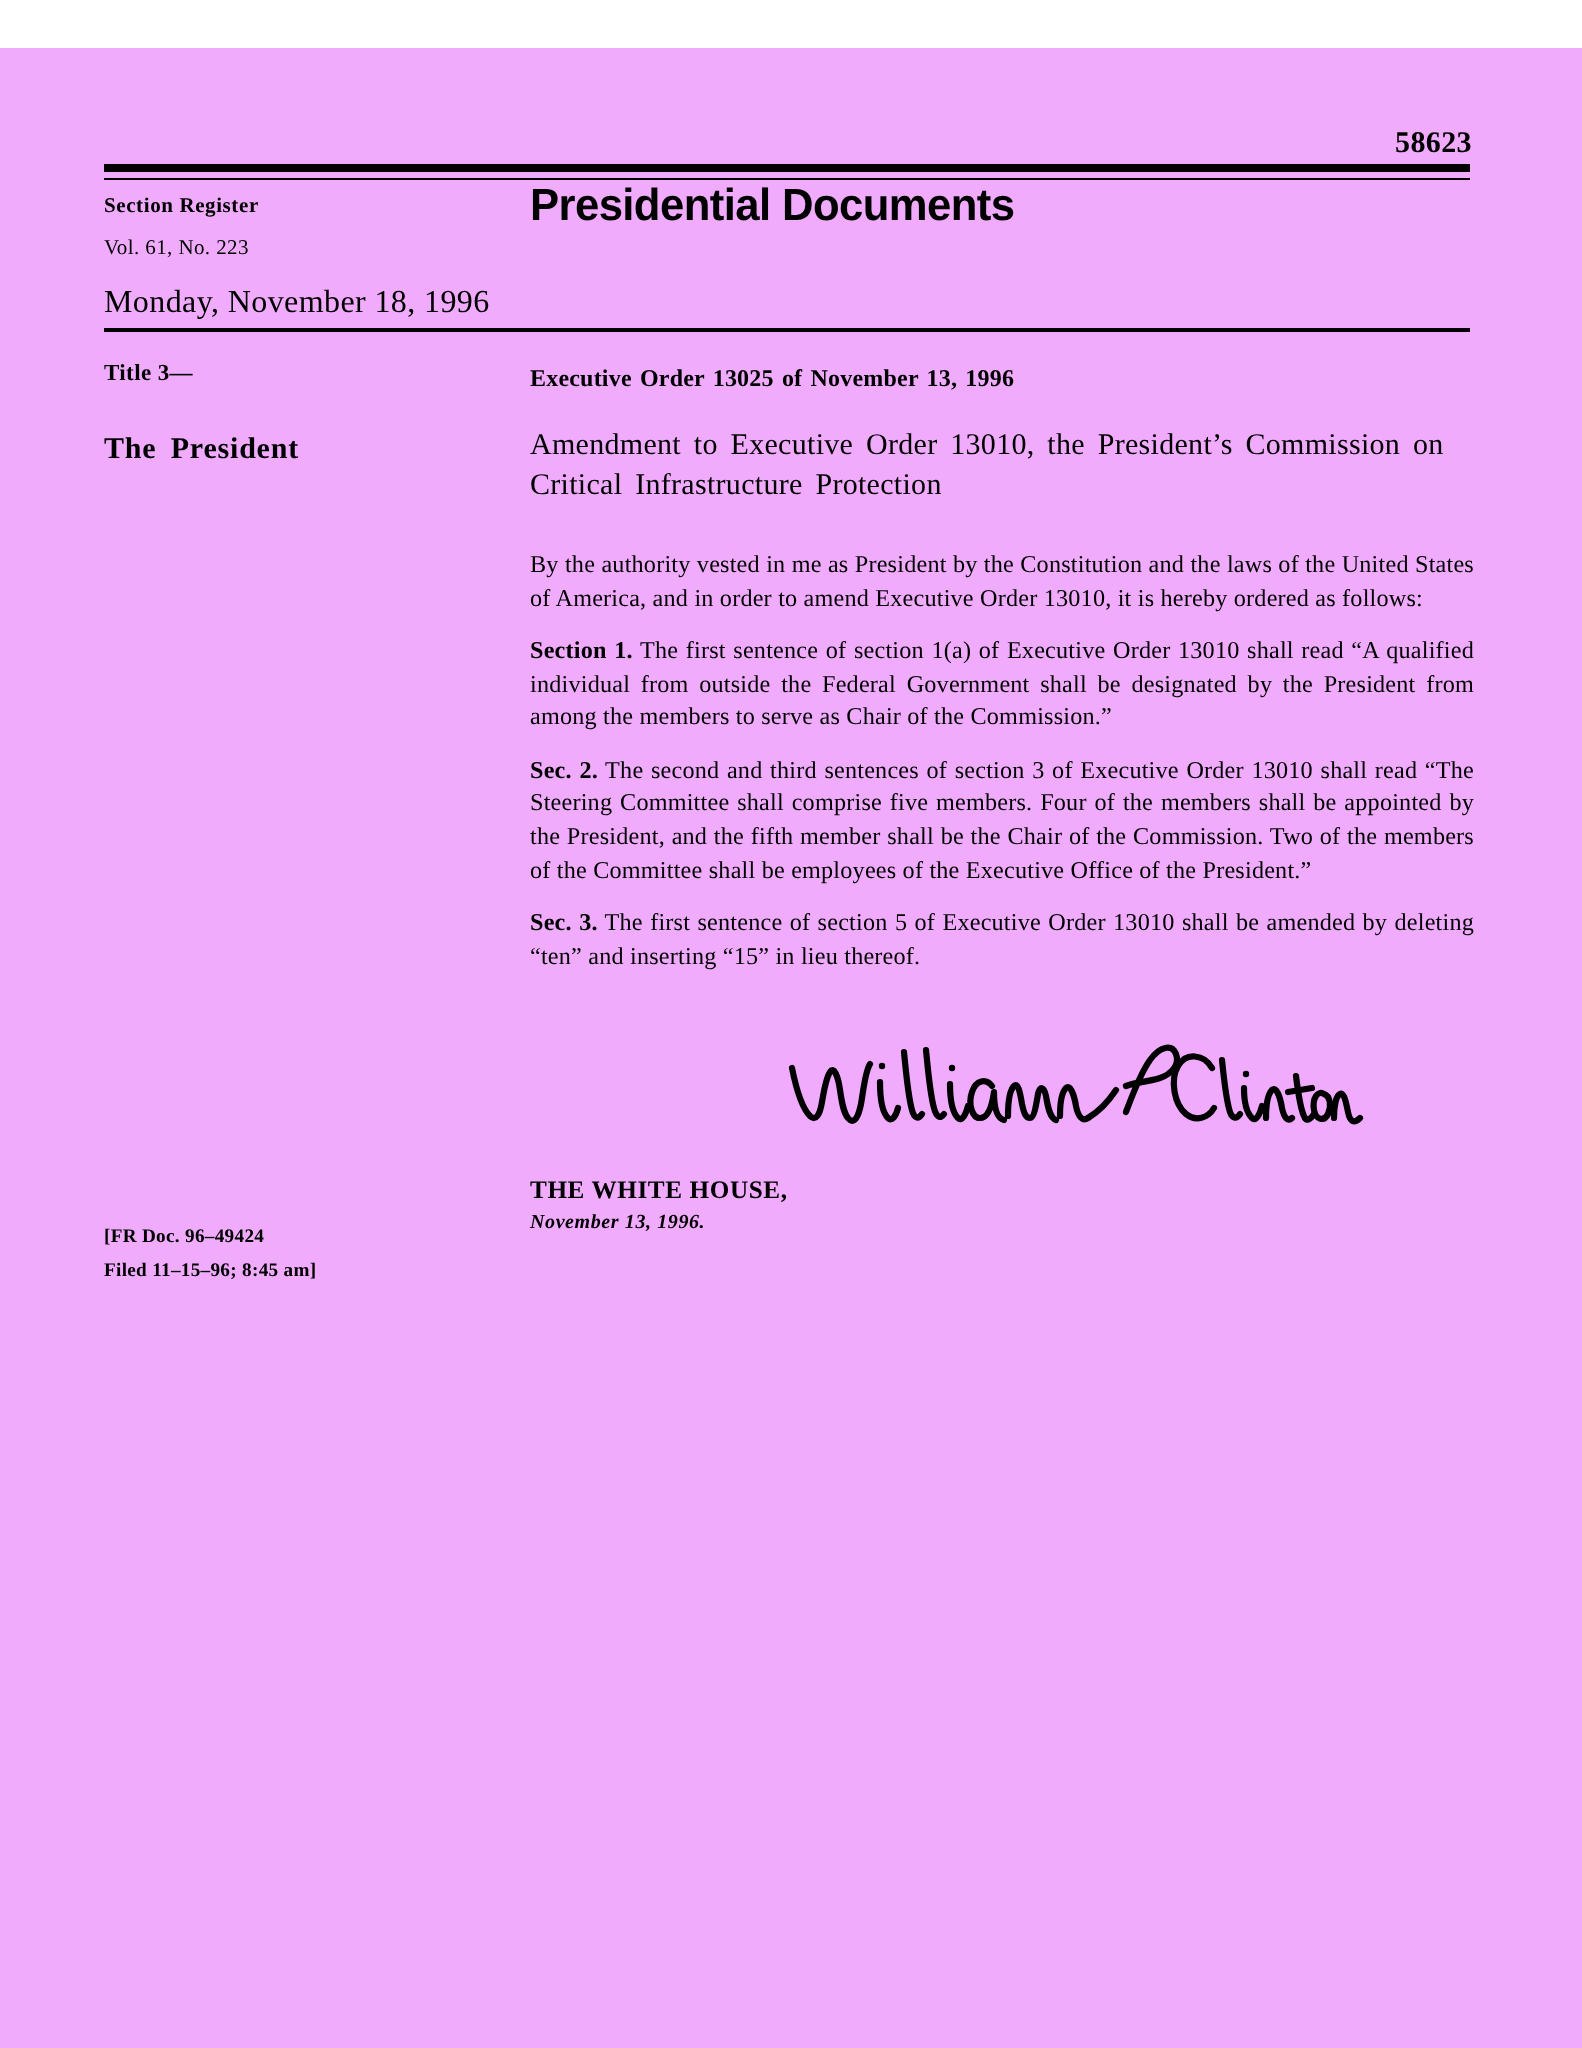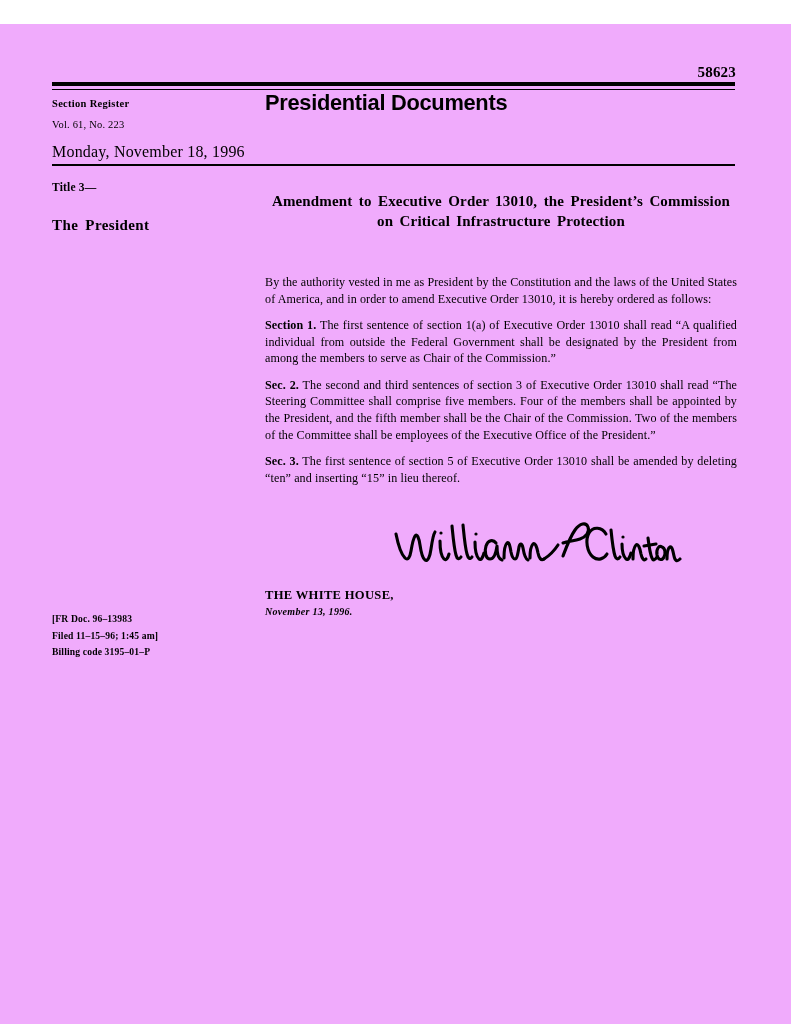--- a/index.html
+++ b/index.html
@@ -129,28 +129,27 @@
     top: 158px;
     font-size: 12px;
     font-weight: bold;
     letter-spacing: 0.1px;
     line-height: 1.2;
     word-spacing: 1px;
   }
   .eo-title {
     position: absolute;
     left: 265px;
-    top: 168px;
+    top: 190px;
     width: 472px;
     font-size: 15px;
-    font-weight: bold;
+    font-weight: normal;
     line-height: 1.33;
     letter-spacing: 0.15px;
     word-spacing: 2.5px;
-    text-align: center;
   }
 
   
   .body-col {
     position: absolute;
     left: 265px;
     top: 250px;
     width: 472px;
   }
   .body-col p {
@@ -231,20 +230,21 @@
 
   <div class="pres-docs">Presidential Documents</div>
 
   <div class="rule-mid"></div>
 
   <div class="col-left title3">
     <p class="t3">Title 3—</p>
     <p class="t3-pres">The President</p>
   </div>
 
+  <div class="eo-line">Executive Order 13025 of November 13, 1996</div>
 
   <div class="eo-title">Amendment to Executive Order 13010, the President’s Commission on Critical Infrastructure Protection</div>
 
   <div class="body-col">
     <p>
       <span class="lead-in"></span><span>By the authority vested in me as President by the Constitution and the laws of the United States of America, and in order to amend Executive Order 13010, it is hereby ordered as follows:</span>
     </p>
     <p>
       <span class="lead-in">Section 1.</span><span> The first sentence of section 1(a) of Executive Order 13010 shall read “A qualified individual from outside the Federal Government shall be designated by the President from among the members to serve as Chair of the Commission.”</span>
     </p>
@@ -299,18 +299,17 @@
       </g>
     </svg>
   </div>
 
   <div class="closing">
     <p class="wh">THE WHITE HOUSE,</p>
     <p class="wh-date">November 13, 1996.</p>
   </div>
 
   <div class="filing">
-    <div>[FR Doc. 96–13983</div>
-    <div>Filed 11–15–96; 1:45 am]</div>
-    <div>Billing code 3195–01–P</div>
+    <div>[FR Doc. 96–49424</div>
+    <div>Filed 11–15–96; 8:45 am]</div>
   </div>
 
 </div>
 
 </body></html>

